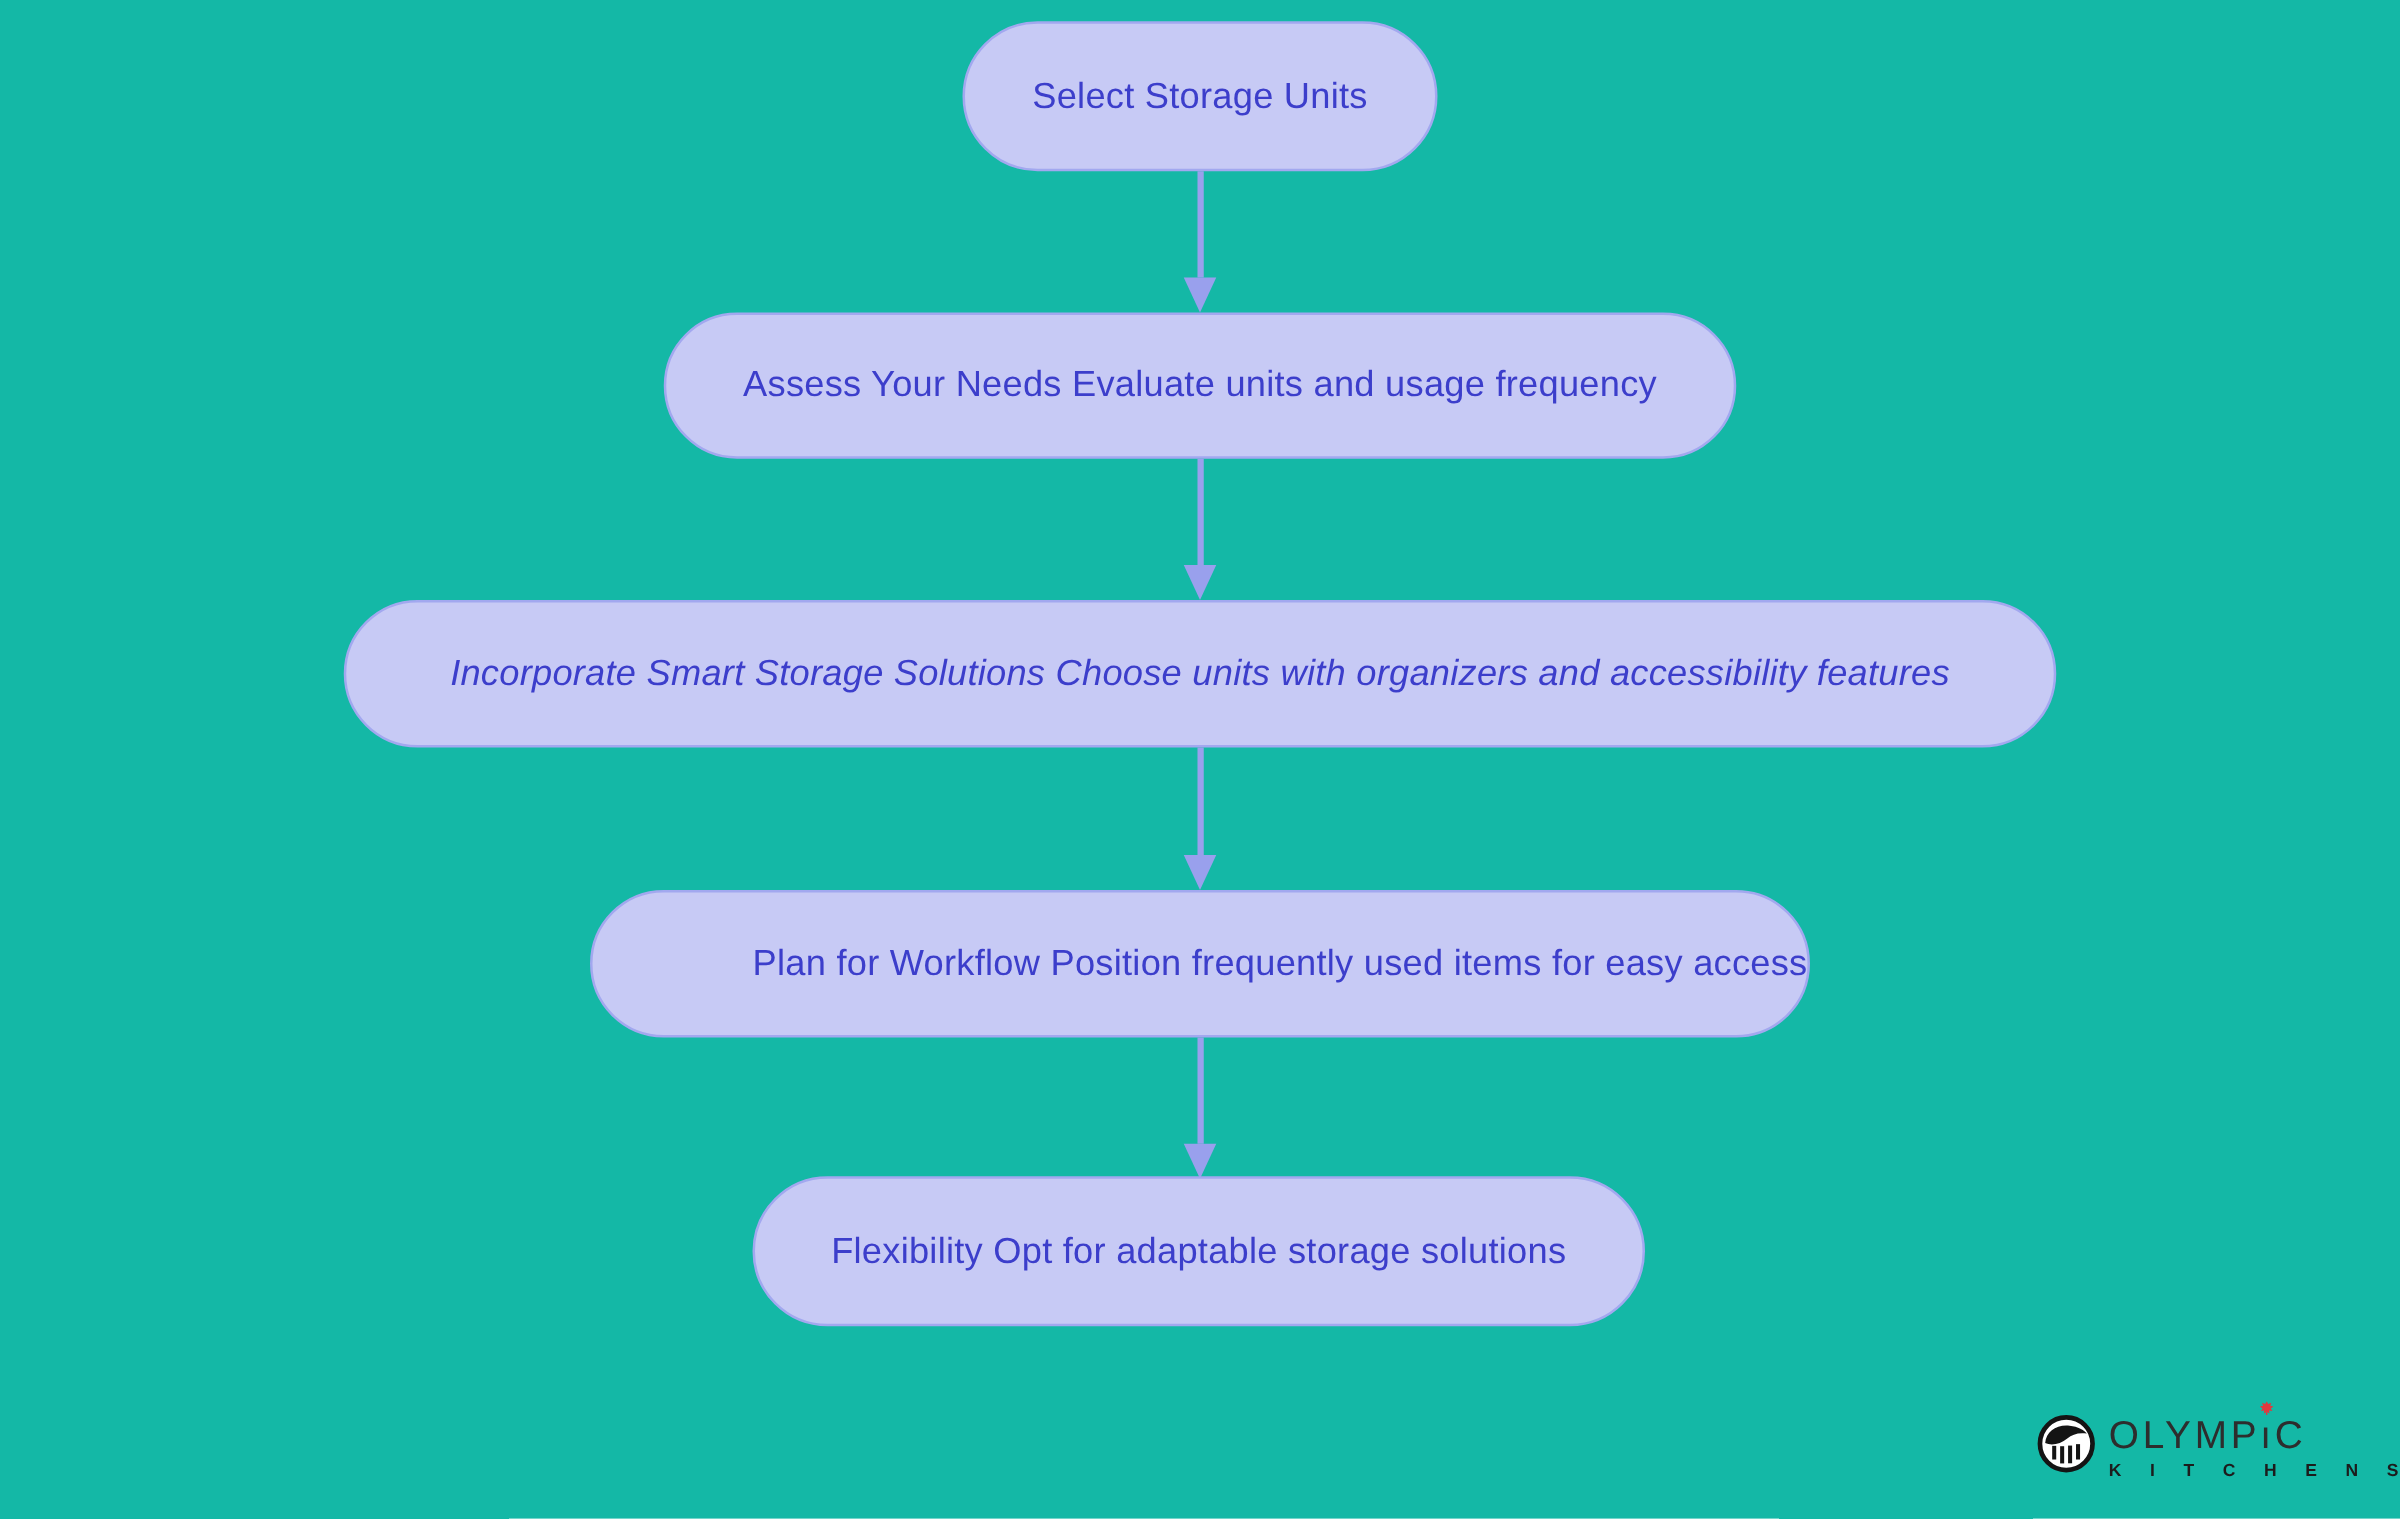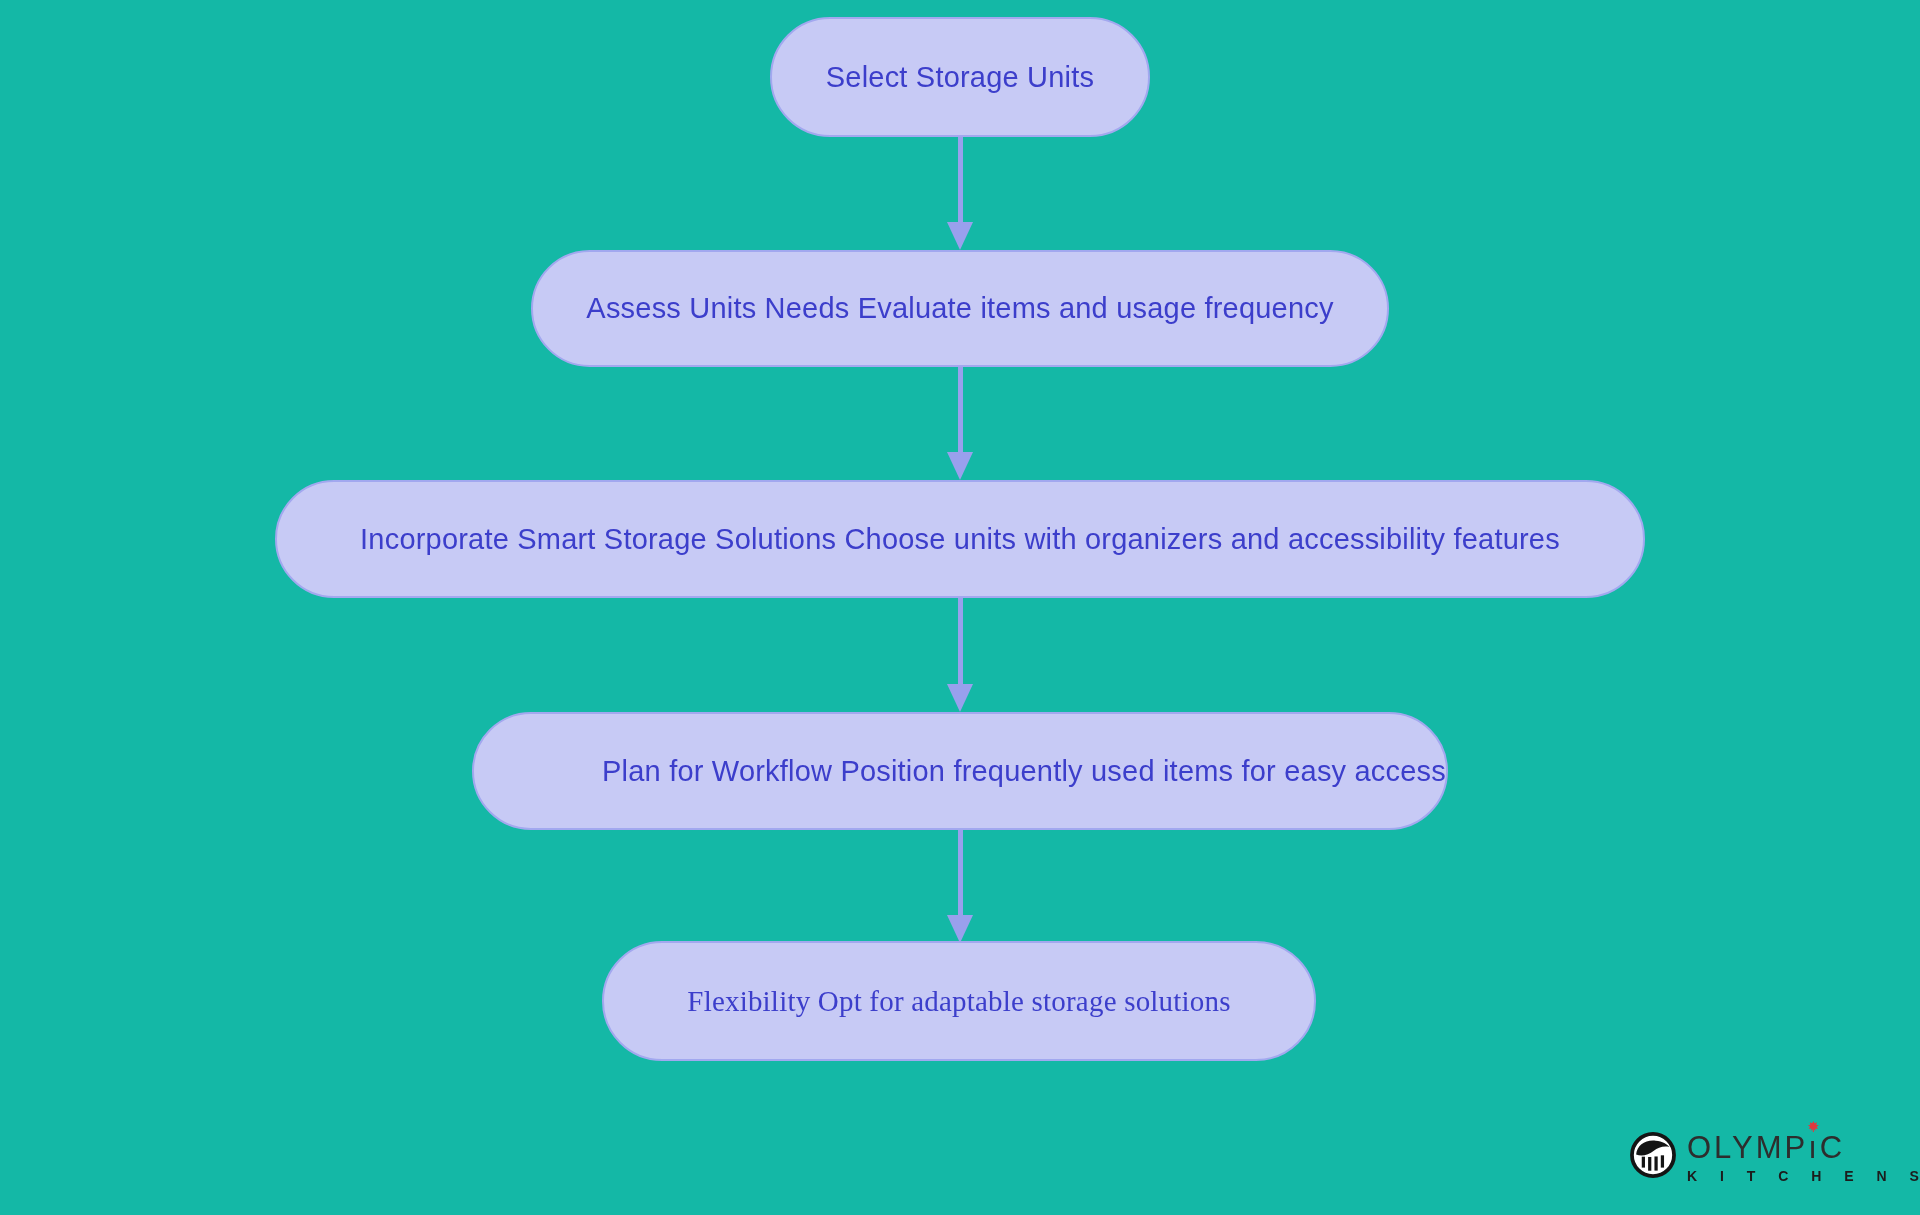--- a/index.html
+++ b/index.html
@@ -24,23 +24,23 @@
     border: 2px solid #a2a8ef;
     border-radius: 62px;
     color: #3c3ecb;
     font-size: 29px;
     letter-spacing: 0.2px;
     text-align: center;
     white-space: nowrap;
   }
   .n1 { left: 770px;  top: 17px;  width: 380px;  height: 120px; }
   .n2 { left: 531px;  top: 250px; width: 858px;  height: 117px; }
-  .n3 { left: 275px;  top: 480px; width: 1370px; height: 118px; }
+  .n3 { left: 275px;  top: 480px; width: 1370px; height: 118px; font-style: italic; }
   .n4 { left: 472px;  top: 712px; width: 976px;  height: 118px; justify-content: flex-end; }
-  .n5 { left: 602px;  top: 941px; width: 714px;  height: 120px; font-family: Liberation Serif, serif; }
+  .n5 { left: 602px;  top: 941px; width: 714px;  height: 120px; }
 
   
   .arrow {
     position: absolute;
     left: 947px;            
     width: 26px;
     display: flex;
     flex-direction: column;
     align-items: center;
   }
@@ -108,21 +108,21 @@
   <div class="node n1">
     <span>Select Storage Units</span>
   </div>
 
   <div class="arrow a1">
     <div class="arrow-line"></div>
     <div class="arrow-head"></div>
   </div>
 
   <div class="node n2">
-    <span>Assess Units Needs Evaluate items and usage frequency</span>
+    <span>Assess Your Needs Evaluate units and usage frequency</span>
   </div>
 
   <div class="arrow a2">
     <div class="arrow-line"></div>
     <div class="arrow-head"></div>
   </div>
 
   <div class="node n3">
     <span>Incorporate Smart Storage Solutions Choose units with organizers and accessibility features</span>
   </div>

